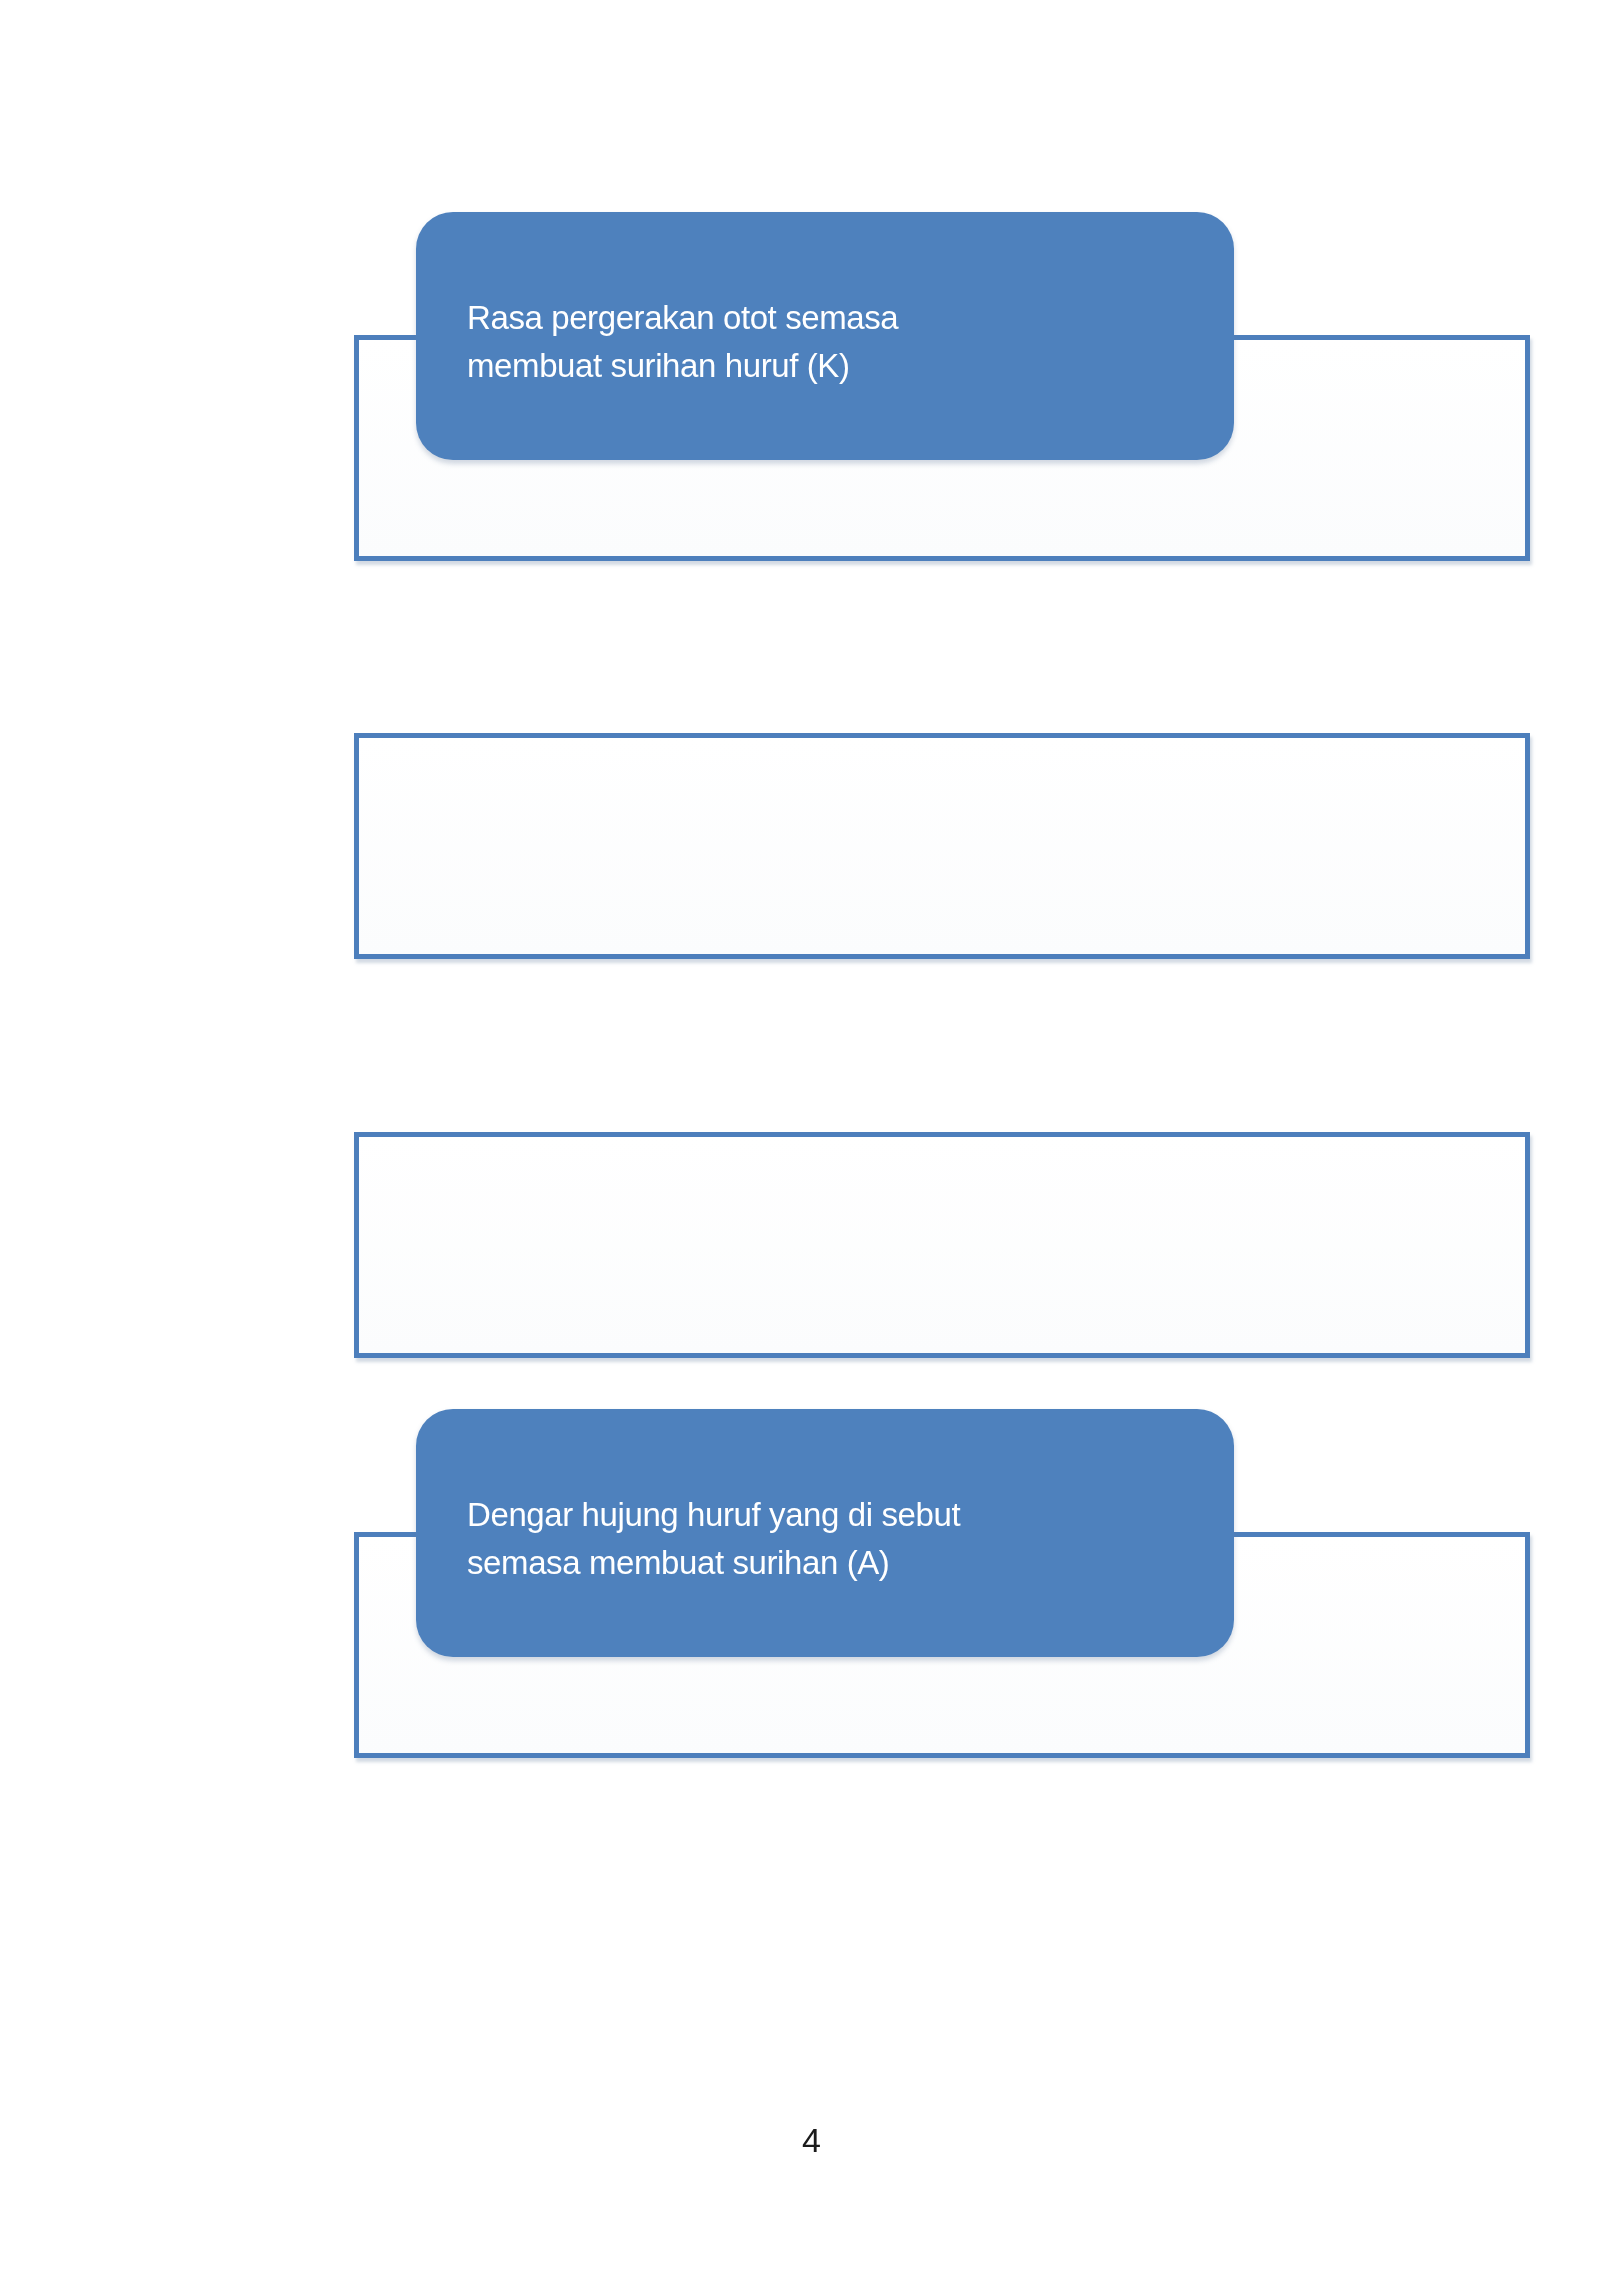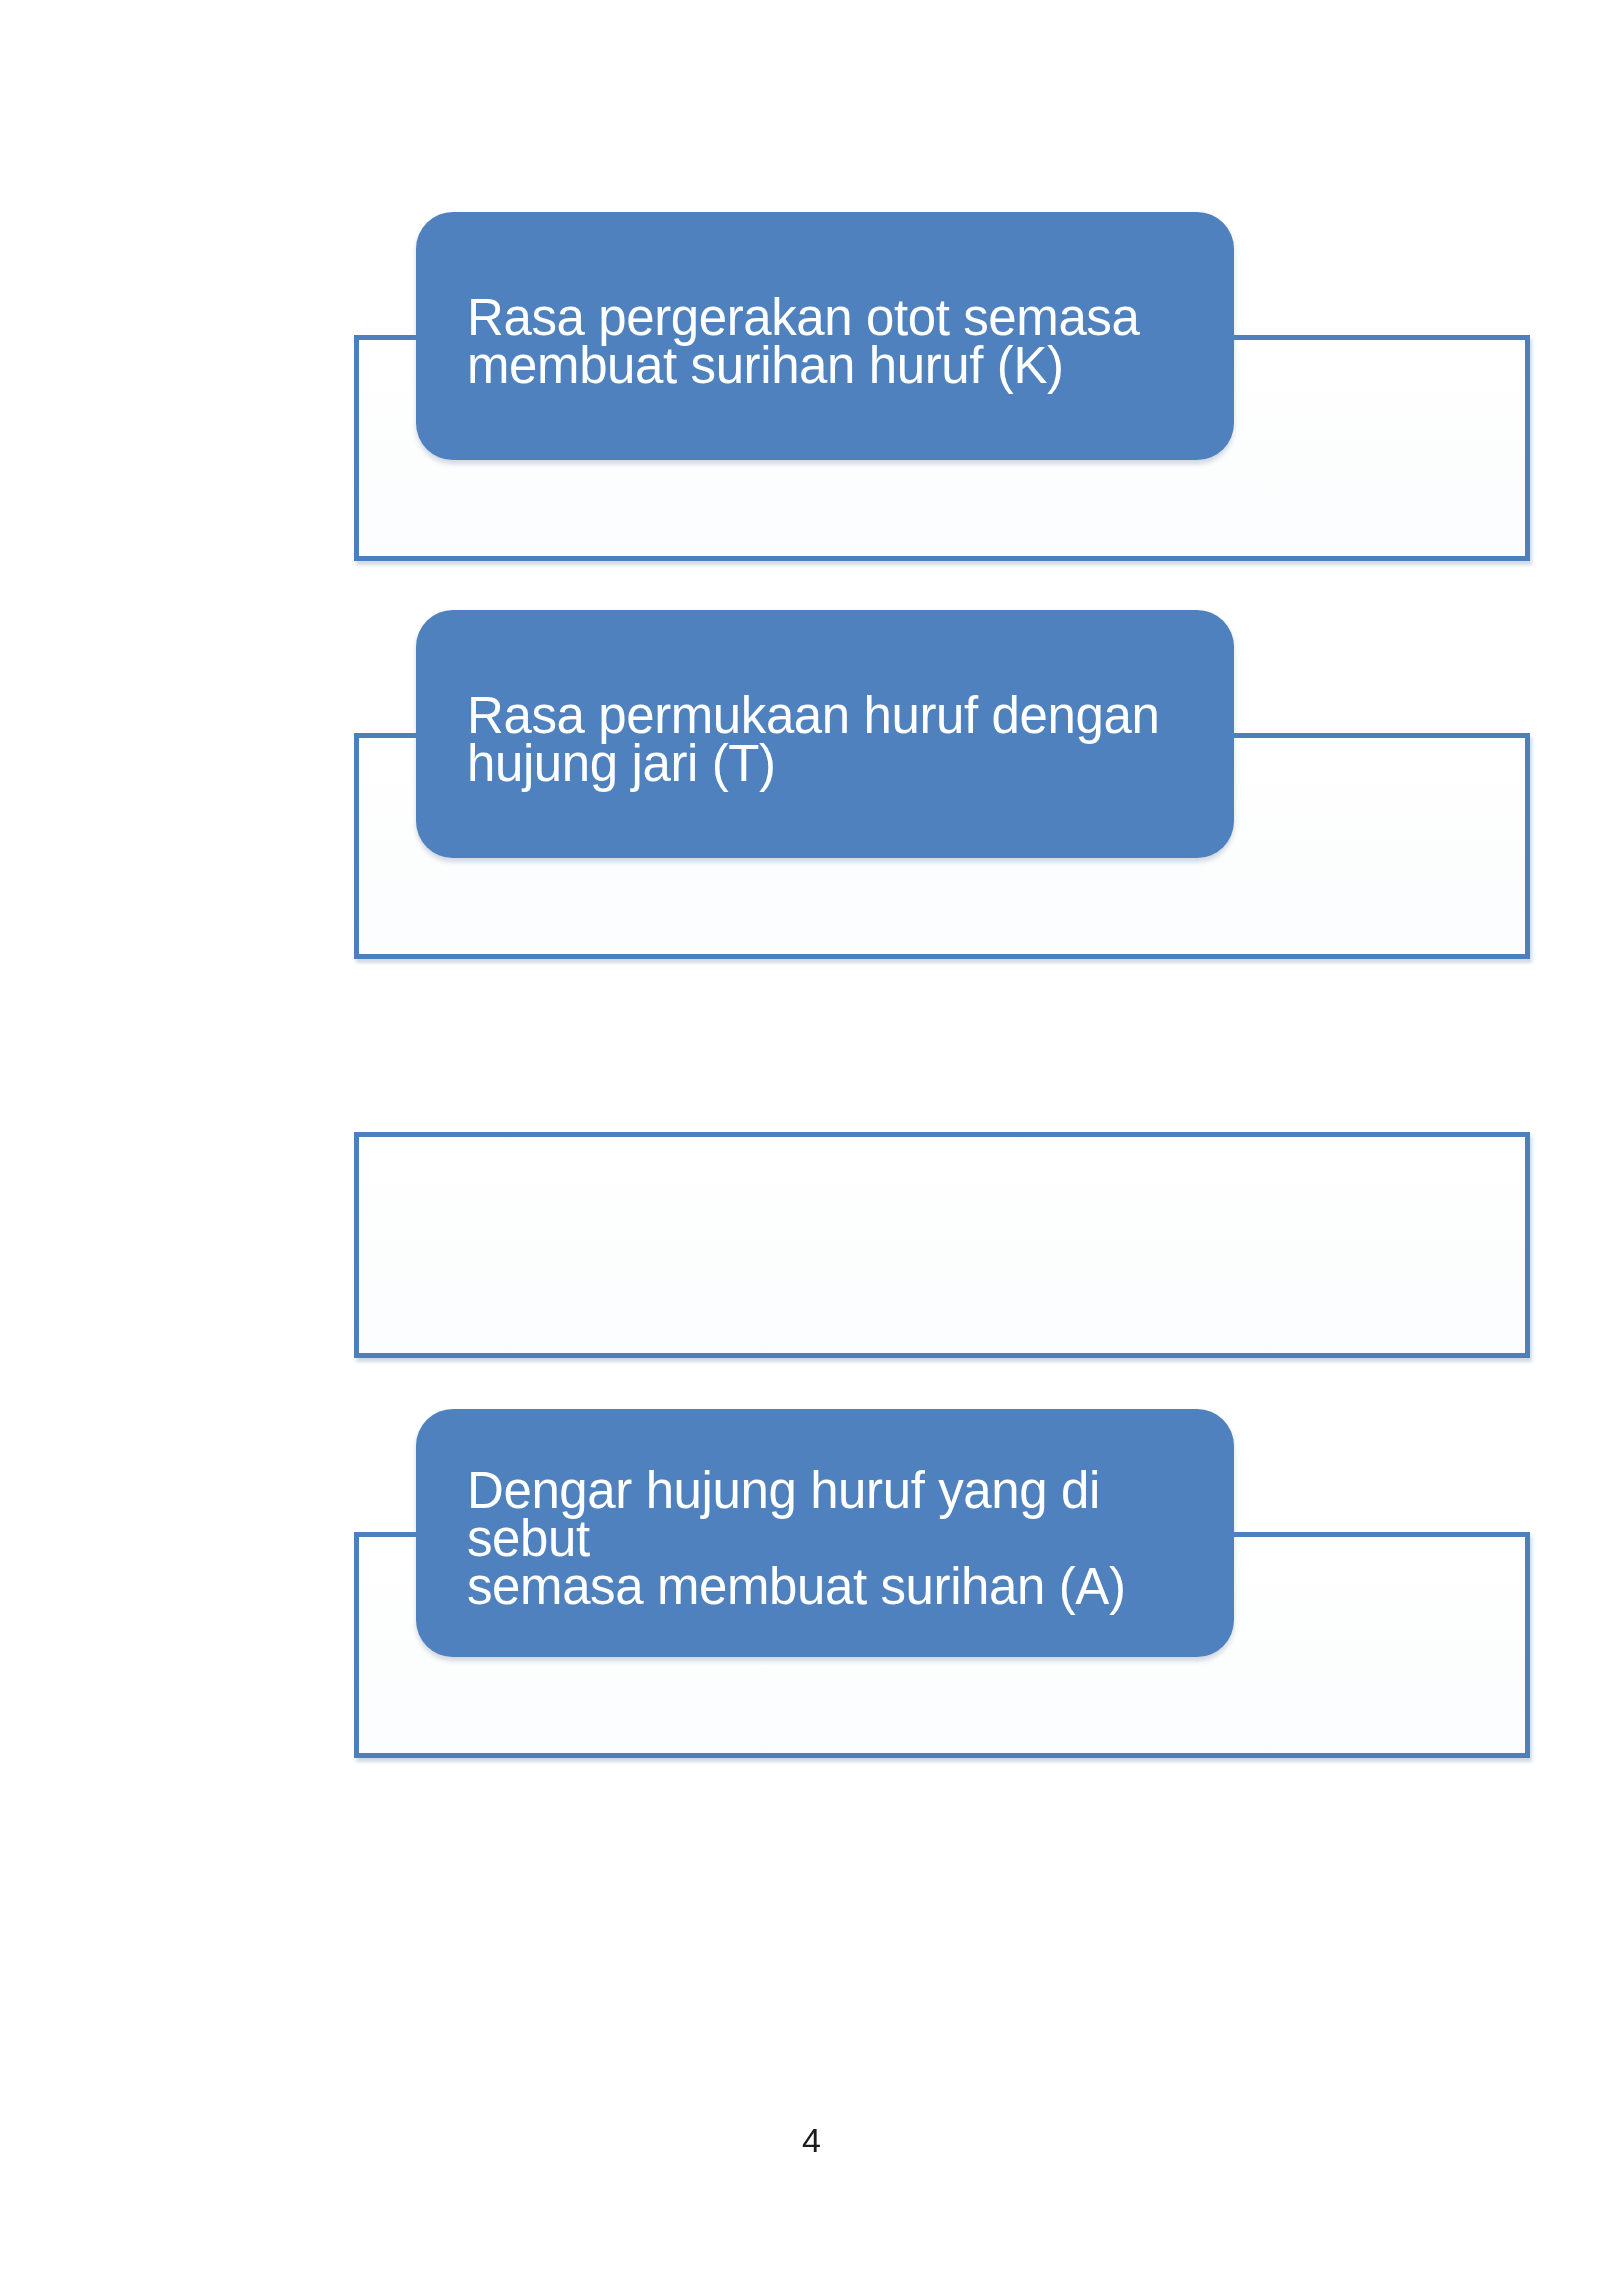--- a/index.html
+++ b/index.html
@@ -46,21 +46,21 @@
     height: 248px;
     background: var(--accent);
     border-radius: 37px;
     box-shadow: 0 3.2px 5.5px rgba(110, 130, 160, 0.30);
     display: flex;
     align-items: center;
     padding: 11px 44px 0 51px;
   }
   .bubble-label {
     color: var(--text-color);
-    font-size: 51px;
+    font-size: 33px;
     line-height: 48px;
     letter-spacing: -0.4px;
     white-space: pre-line;
   }
   .page-number {
     position: absolute;
     top: 2120px;
     left: 0;
     width: 100%;
     text-align: center;
@@ -77,24 +77,20 @@
   <div class="group" style="top:212px">
     <div class="panel"></div>
     <div class="bubble">
       <div class="bubble-label">Rasa pergerakan otot semasa
 membuat surihan huruf (K)</div>
     </div>
   </div>
 
   <div class="group" style="top:610px">
     <div class="panel"></div>
-    <div class="bubble">
-      <div class="bubble-label">Rasa permukaan huruf dengan
-hujung jari (T)</div>
-    </div>
   </div>
 
   <div class="group" style="top:1009px">
     <div class="panel"></div>
   </div>
 
   <div class="group" style="top:1409px">
     <div class="panel"></div>
     <div class="bubble">
       <div class="bubble-label">Dengar hujung huruf yang di sebut

